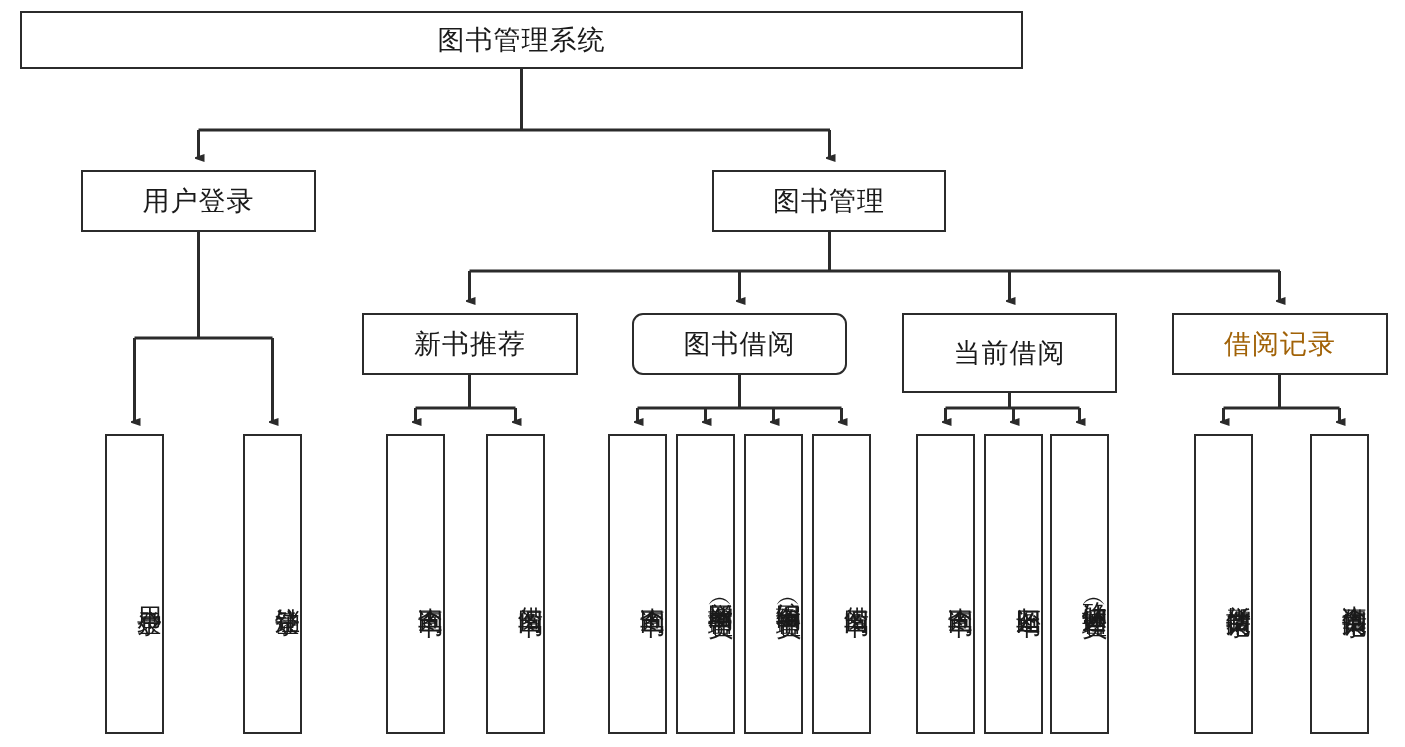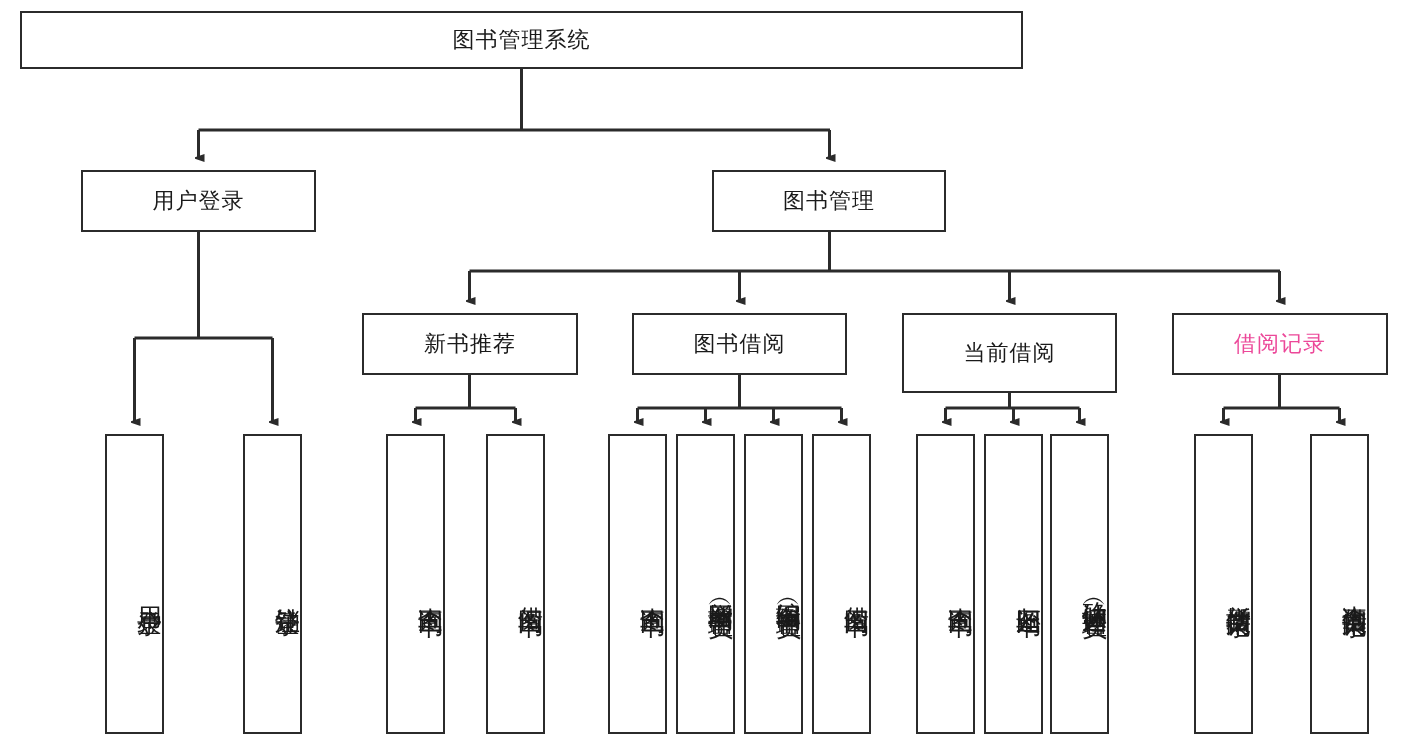--- a/index.html
+++ b/index.html
@@ -31,21 +31,21 @@
     position: absolute;
     box-sizing: border-box;
     background: #ffffff;
     border: 2.5px solid #2b2b2b;
     display: flex;
     align-items: center;
     justify-content: center;
     color: #1a1a1a;
   }
   .node.horiz {
-    font-size: 22px;
+    font-size: 27px;
     letter-spacing: 1px;
     line-height: 1.1;
   }
   .node.vert {
     writing-mode: vertical-rl;
     text-orientation: upright;
     font-size: 25px;
     letter-spacing: 2px;
     padding-top: 14px;
     align-items: flex-start;
@@ -116,23 +116,23 @@
       <path d="M1339.5,408 L1339.5,422" marker-end="url(#arrow)"></path>
     </g>
   </svg>
 
   <div class="node horiz" style="left: 20px; top: 11px; width: 1003px; height: 58px; border-color: rgb(43, 43, 43); background: rgb(255, 255, 255); color: rgb(26, 26, 26);">图书管理系统</div>
 
   <div class="node horiz" style="left: 81px; top: 170px; width: 235px; height: 62px; border-color: rgb(43, 43, 43); background: rgb(255, 255, 255); color: rgb(26, 26, 26);">用户登录</div>
   <div class="node horiz" style="left: 712px; top: 170px; width: 234px; height: 62px; border-color: rgb(43, 43, 43); background: rgb(255, 255, 255); color: rgb(26, 26, 26);">图书管理</div>
 
   <div class="node horiz" style="left: 362px; top: 313px; width: 216px; height: 62px; border-color: rgb(43, 43, 43); background: rgb(255, 255, 255); color: rgb(26, 26, 26);">新书推荐</div>
-  <div class="node horiz" style="left: 632px; top: 313px; width: 215px; height: 62px; border-color: rgb(43, 43, 43); background: rgb(255, 255, 255); color: rgb(26, 26, 26);">图书借阅</div>
+  <div class="node horiz" style="left: 632px; top: 313px; width: 215px; height: 62px; border-color: rgb(43, 43, 43); background: rgb(255, 255, 255); color: rgb(26, 26, 26); border-radius: 11px;">图书借阅</div>
   <div class="node horiz" style="left: 902px; top: 313px; width: 215px; height: 80px; border-color: rgb(43, 43, 43); background: rgb(255, 255, 255); color: rgb(26, 26, 26);">当前借阅</div>
-  <div class="node horiz" style="left: 1172px; top: 313px; width: 216px; height: 62px; border-color: rgb(43, 43, 43); background: rgb(255, 255, 255); color: #ec4899;">借阅记录</div>
+  <div class="node horiz" style="left: 1172px; top: 313px; width: 216px; height: 62px; border-color: rgb(43, 43, 43); background: rgb(255, 255, 255); color: #a16207;">借阅记录</div>
 
   <div class="node vert" style="left: 105px; top: 434px; width: 59px; height: 300px; border-color: rgb(43, 43, 43); background: rgb(255, 255, 255); color: rgb(26, 26, 26);">用户登录</div>
   <div class="node vert" style="left: 243px; top: 434px; width: 59px; height: 300px; border-color: rgb(43, 43, 43); background: rgb(255, 255, 255); color: rgb(26, 26, 26);">注销登录</div>
   <div class="node vert" style="left: 386px; top: 434px; width: 59px; height: 300px; border-color: rgb(43, 43, 43); background: rgb(255, 255, 255); color: rgb(26, 26, 26);">查询图书</div>
   <div class="node vert" style="left: 486px; top: 434px; width: 59px; height: 300px; border-color: rgb(43, 43, 43); background: rgb(255, 255, 255); color: rgb(26, 26, 26);">借阅图书</div>
   <div class="node vert" style="left: 608px; top: 434px; width: 59px; height: 300px; border-color: rgb(43, 43, 43); background: rgb(255, 255, 255); color: rgb(26, 26, 26);">查询图书</div>
   <div class="node vert" style="left: 676px; top: 434px; width: 59px; height: 300px; border-color: rgb(43, 43, 43); background: rgb(255, 255, 255); color: rgb(26, 26, 26);">新增图书（管理员）</div>
   <div class="node vert" style="left: 744px; top: 434px; width: 59px; height: 300px; border-color: rgb(43, 43, 43); background: rgb(255, 255, 255); color: rgb(26, 26, 26);">编辑图书（管理员）</div>
   <div class="node vert" style="left: 812px; top: 434px; width: 59px; height: 300px; border-color: rgb(43, 43, 43); background: rgb(255, 255, 255); color: rgb(26, 26, 26);">借阅图书</div>
   <div class="node vert" style="left: 916px; top: 434px; width: 59px; height: 300px; border-color: rgb(43, 43, 43); background: rgb(255, 255, 255); color: rgb(26, 26, 26);">查询图书</div>

